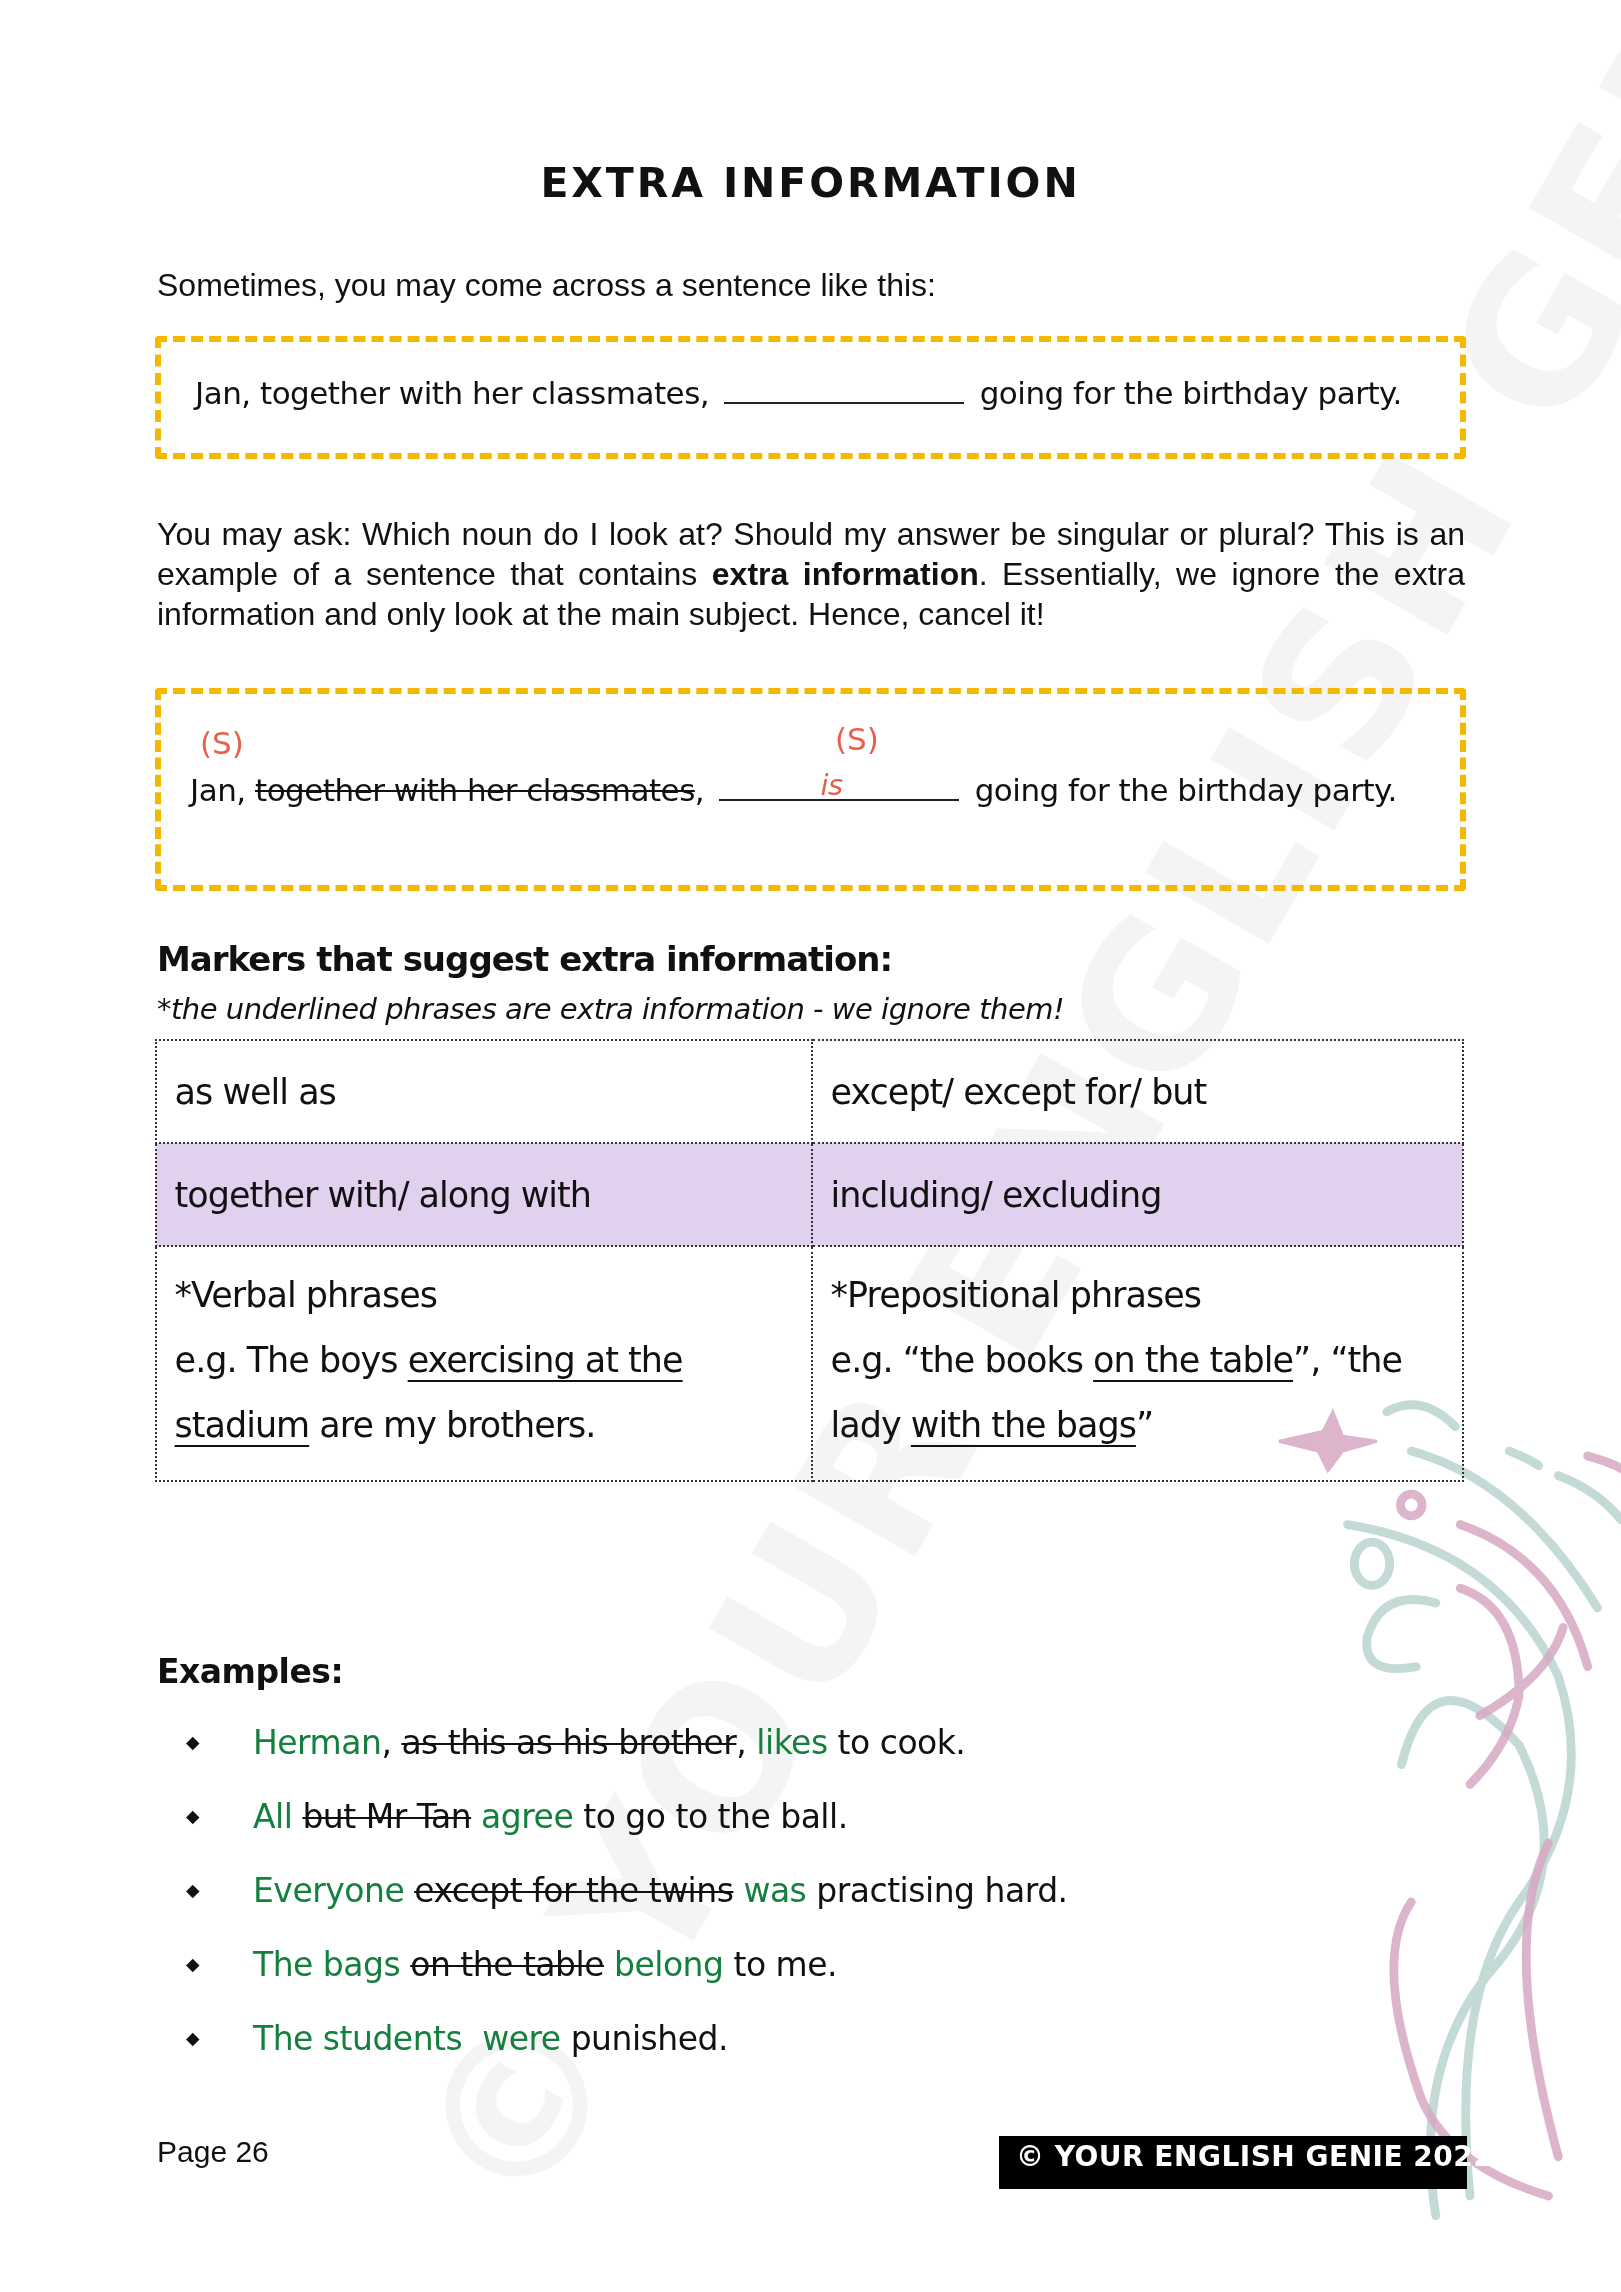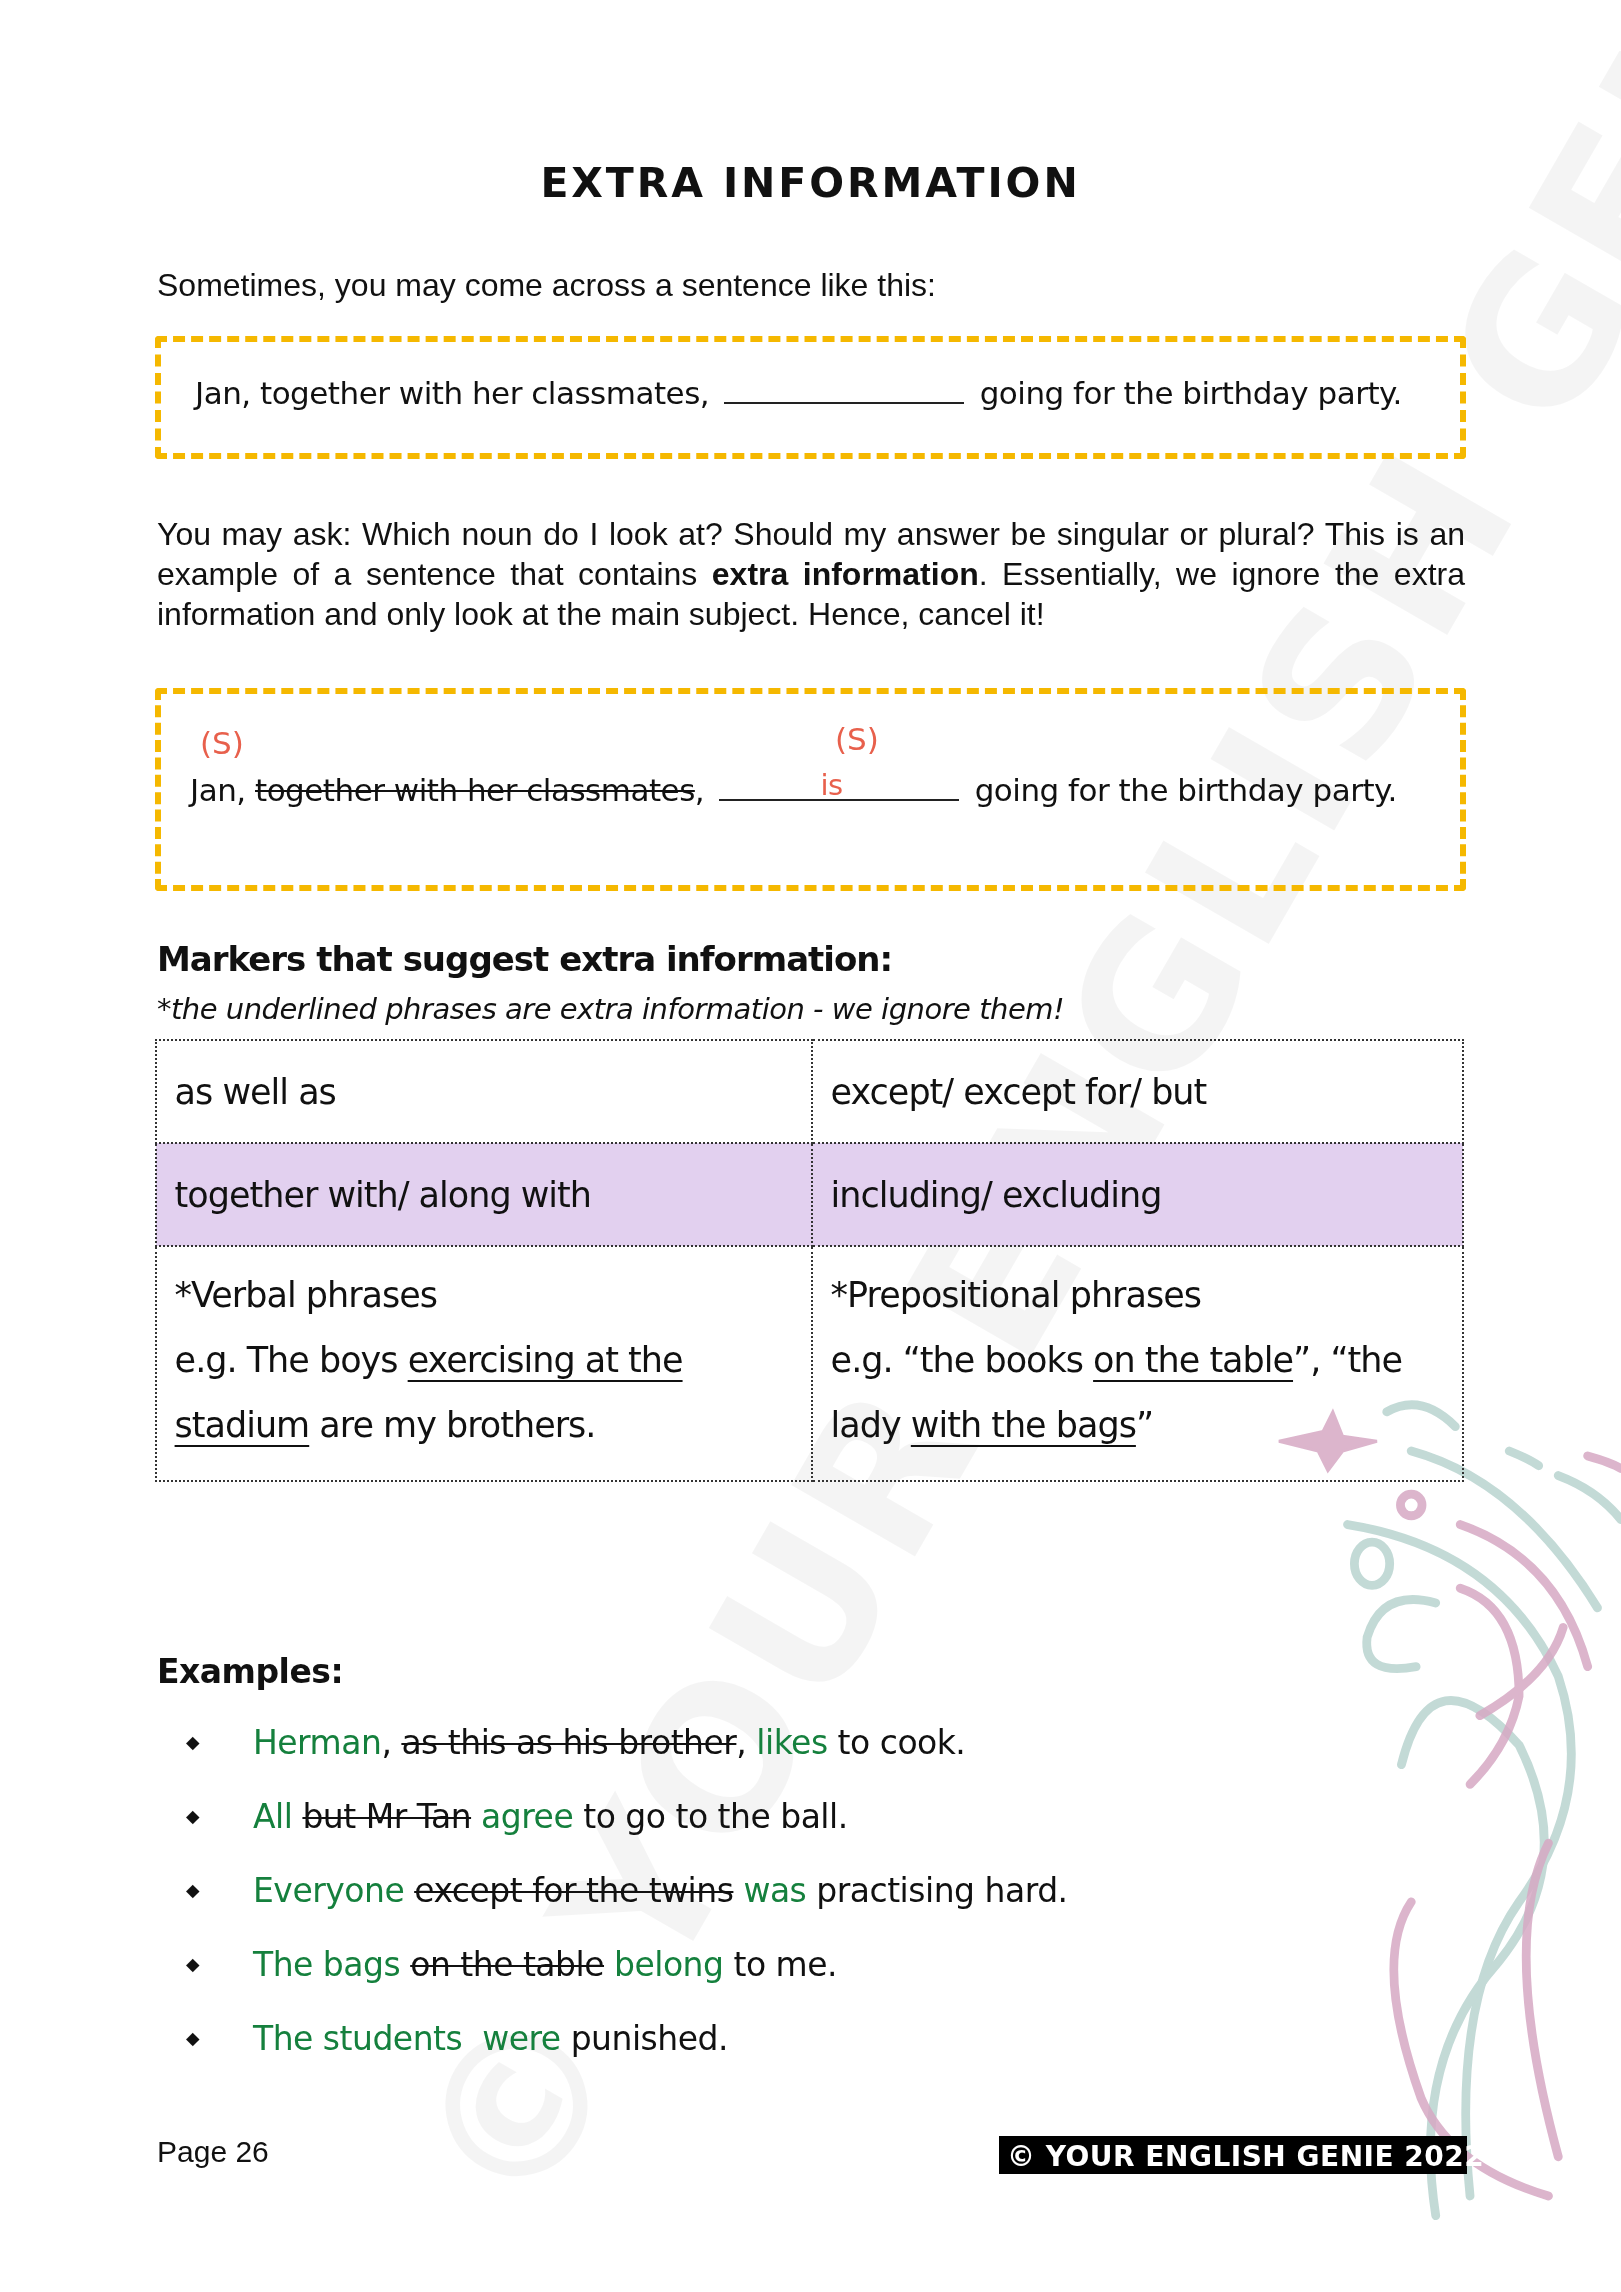--- a/index.html
+++ b/index.html
@@ -25,21 +25,21 @@
 
   .dashbox {
     position: absolute; left: 155px; width: 1311px;
     border: 6.9px dashed #f5b800; border-radius: 3.9px;
   }
   .box1 { top: 336px; height: 123px; }
   .box2 { top: 688px; height: 203px; }
 
   .hand { font-family: "DejaVu Sans", sans-serif; font-size: 31px; letter-spacing: -0.5px; }
   .s1 { position: absolute; left: 34px; top: 33px; white-space: nowrap; }
-  .blank { display: inline-block; width: 240px; border-bottom: 2px solid #222; height: 25.5px; vertical-align: baseline; position: relative; margin: 0 5.9px; }
+  .blank { display: inline-block; width: 240px; border-bottom: 2px solid #222; height: 25.5px; vertical-align: baseline; position: relative; margin: 0 5.9px; font-style: italic; }
   .strike { text-decoration: line-through; text-decoration-thickness: 2px; }
 
   .s2 { position: absolute; left: 29px; top: 78px; white-space: nowrap; }
   .subj-mark { position: absolute; color: #e8604c; font-family: "DejaVu Sans", sans-serif; font-size: 31px; }
   .m1 { left: 39px; top: 31px; }
   .m2 { left: 674px; top: 27.4px; }
   .is-word { position: absolute; left: 101px; top: -7.8px; color: #e8604c; font-size: 29px; font-family: "DejaVu Sans", sans-serif; }
 
   .para {
     position: absolute; left: 157px; top: 514px; width: 1308px;
@@ -62,23 +62,23 @@
   .ul { text-decoration: underline; text-underline-offset: 7.8px; text-decoration-thickness: 2px; }
 
   .examples-h { position: absolute; left: 157px; top: 1652px; font-family: "DejaVu Sans", sans-serif; font-size: 33px; letter-spacing: -0.5px; }
   .ex-list { position: absolute; left: 186px; top: 1705px; list-style: none; }
   .ex-item { height: 74px; font-family: "DejaVu Sans", sans-serif; font-size: 33px; letter-spacing: -0.5px; display: flex; align-items: center; }
   .bullet { width: 67px; font-size: 17.6px; color: #111; }
   .teal { color: #15803d; }
 
   .page-num { position: absolute; left: 157px; top: 2135px; font-size: 30px; }
   .copyright {
-    position: absolute; left: 999px; top: 2136px; width: 468px; height: 38px;
+    position: absolute; left: 999px; top: 2136px; width: 468px; height: 53px;
     background: #000; color: #fff; font-family: "DejaVu Sans", sans-serif; font-weight: bold;
-    font-size: 28px; line-height: 41px; padding-left: 8px; white-space: nowrap; letter-spacing: 0.5px;
+    font-size: 28px; line-height: 41px; padding-left: 17px; white-space: nowrap; letter-spacing: 0.5px;
   }
 </style>
 </head>
 <body>
 
 <div class="watermark">© YOUR ENGLISH GENIE</div>
 
 <svg class="deco" viewBox="0 0 404 960" fill="none" stroke-linecap="round">
   <g stroke="#b9d4d0" stroke-width="9" opacity="0.85">
     <path d="M165 60 Q200 40 235 75"></path>

